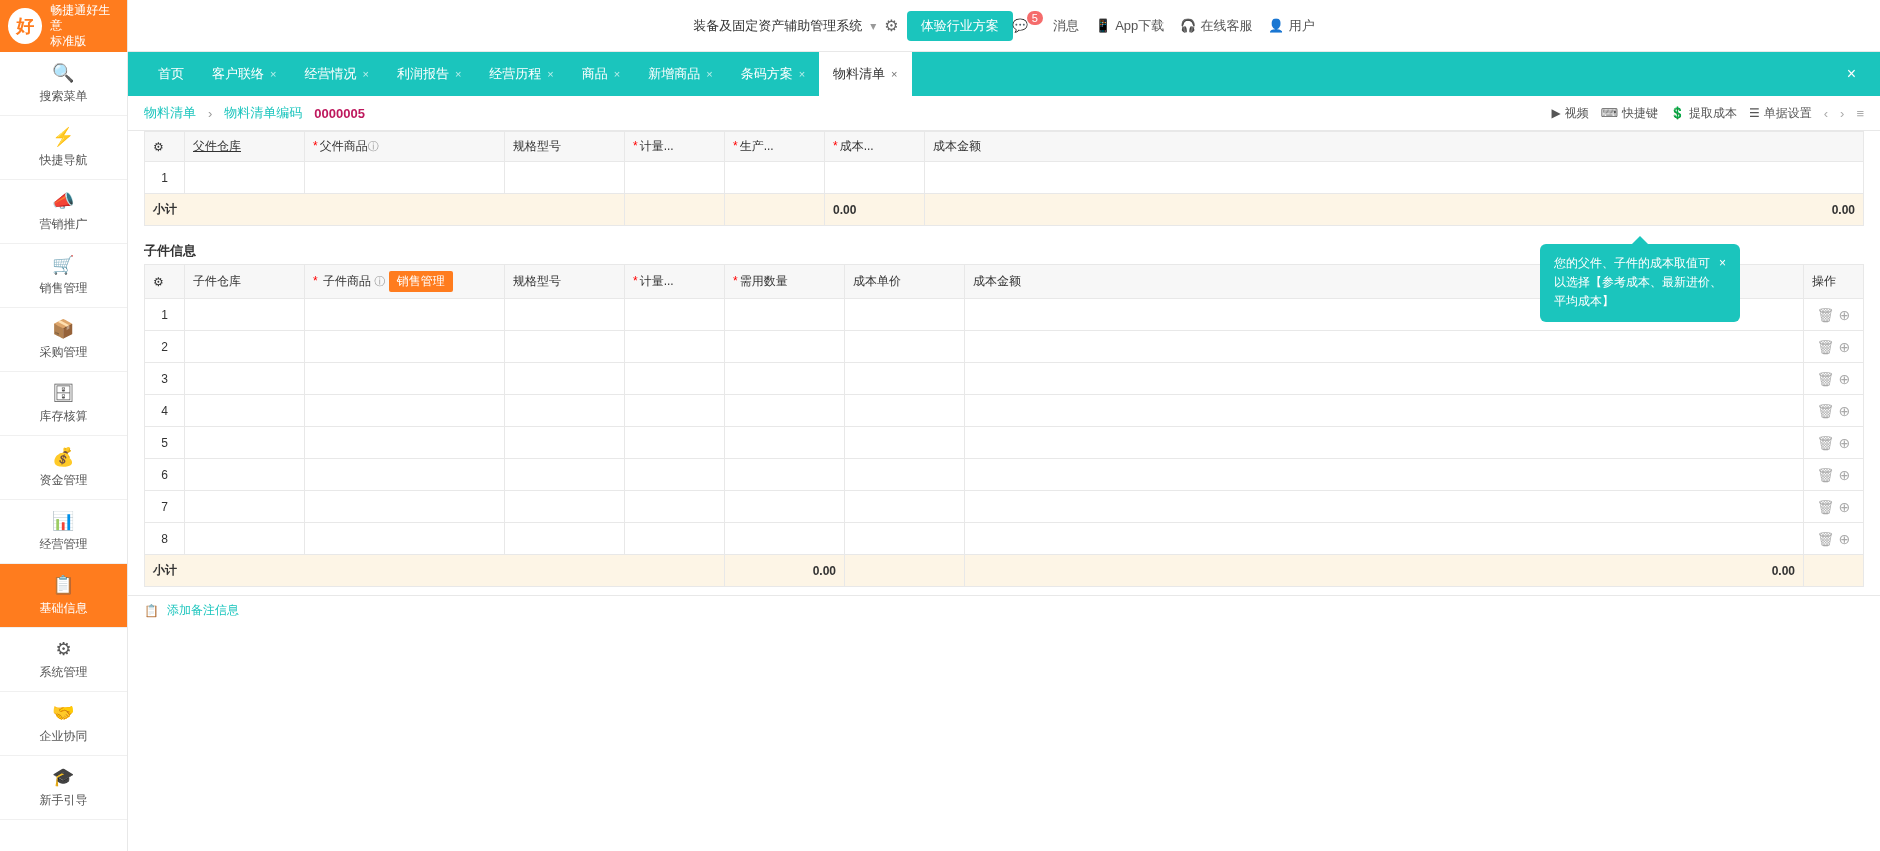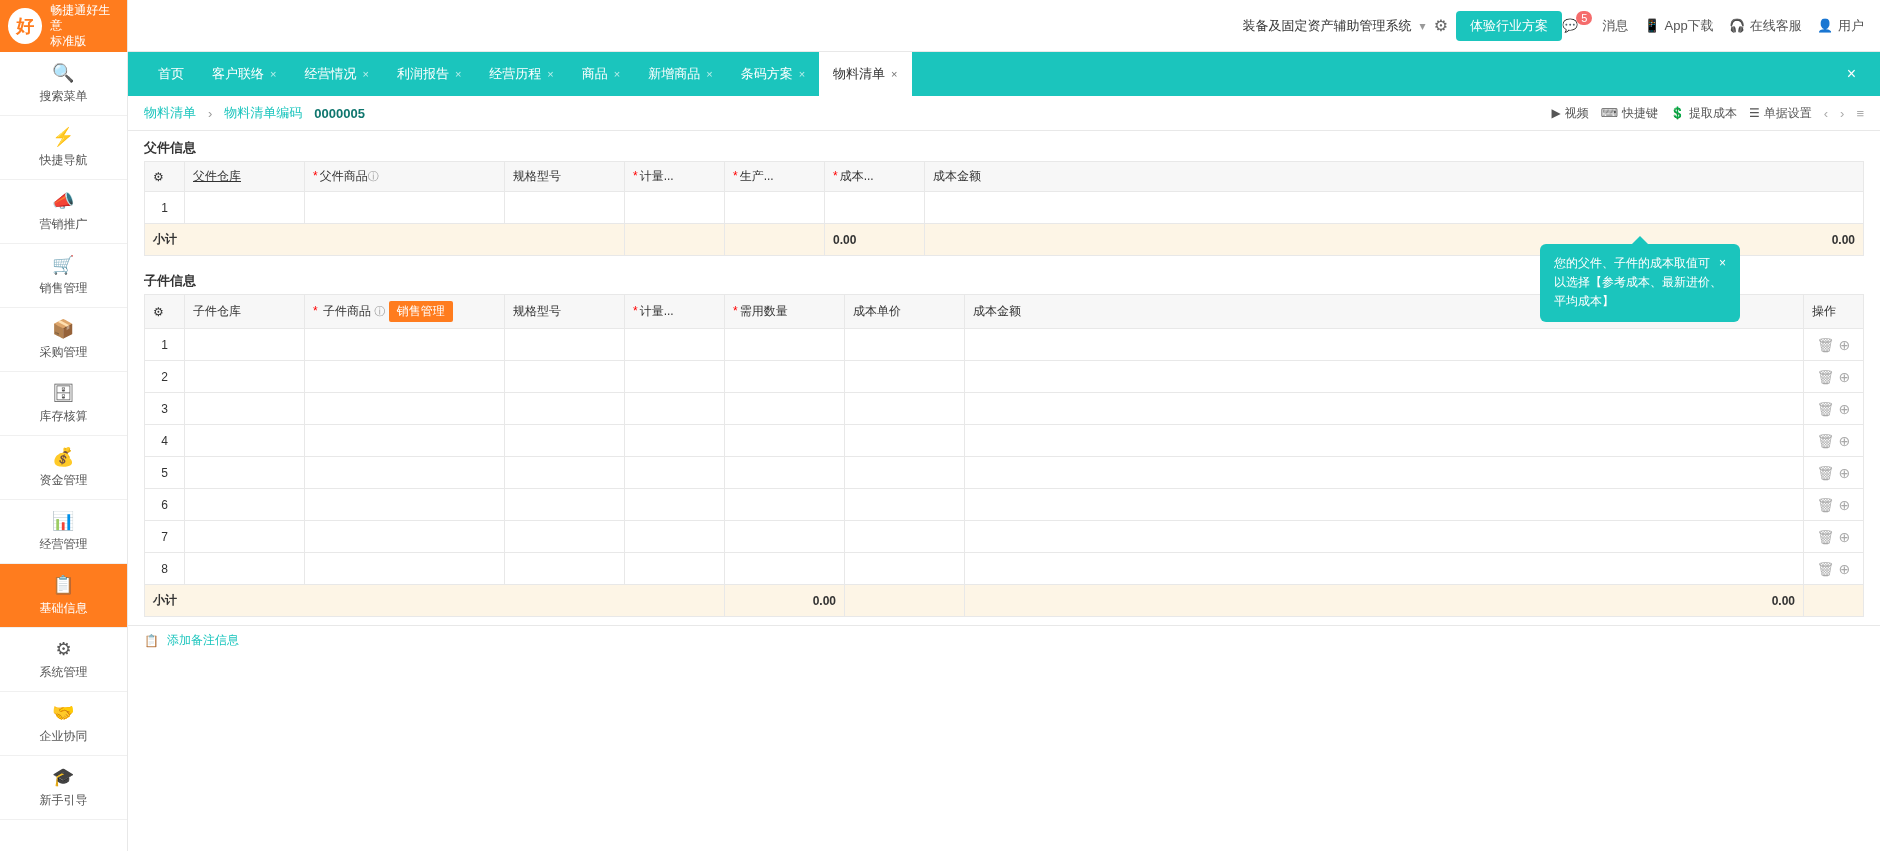--- a/index.html
+++ b/index.html
@@ -12,21 +12,21 @@
     .logo-text { font-size: 12px; line-height: 1.3; color: #fff; }
     .sidebar-menu { flex: 1; overflow-y: auto; }
     .sidebar-item { display: flex; flex-direction: column; align-items: center; padding: 10px 4px; cursor: pointer; color: #555; font-size: 12px; gap: 4px; border-bottom: 1px solid #f0f0f0; }
     .sidebar-item.active { background: #ff7c1e; color: #fff; }
     .sidebar-item .s-icon { font-size: 18px; }
 
     
     .main { flex: 1; display: flex; flex-direction: column; overflow: hidden; }
 
     
-    .top-header { height: 52px; background: #fff; border-bottom: 1px solid #e8e8e8; display: flex; align-items: center; justify-content: flex-end; padding: 0 16px; }
+    .top-header { height: 52px; background: #fff; border-bottom: 1px solid #e8e8e8; display: flex; align-items: center; justify-content: center; padding: 0 16px; }
     .header-left { display: flex; align-items: center; gap: 8px; color: #333; font-size: 13px; }
     .dropdown-arrow { color: #999; font-size: 12px; }
     .settings-icon { color: #666; font-size: 16px; cursor: pointer; }
     .trial-btn { background: #1bc5bd; color: #fff; border: none; border-radius: 4px; padding: 6px 14px; cursor: pointer; font-size: 13px; }
     .header-right { display: flex; align-items: center; gap: 16px; color: #555; font-size: 13px; }
     .header-right-item { display: flex; align-items: center; gap: 4px; cursor: pointer; }
 
     
     .nav-tabs { background: #1bc5bd; display: flex; align-items: center; padding: 16px; height: 44px; overflow: hidden; }
     .nav-tab { color: #fff; padding: 0 14px; height: 44px; display: flex; align-items: center; gap: 4px; cursor: pointer; font-size: 13px; white-space: nowrap; }
@@ -34,21 +34,21 @@
     .nav-tab .close-x { font-size: 11px; opacity: 0.7; margin-left: 2px; }
     .nav-end { margin-left: auto; color: #fff; padding: 0 8px; font-size: 16px; cursor: pointer; }
 
     
     .content { flex: 1; overflow-y: auto; background: #fff; padding: 0; position: relative; }
 
     
     .breadcrumb-bar { display: flex; align-items: center; padding: 8px 16px; border-bottom: 1px solid #e8e8e8; gap: 12px; }
     .breadcrumb-item { color: #1bc5bd; font-size: 13px; cursor: pointer; }
     .breadcrumb-sep { color: #999; }
-    .doc-code { color: #0f766e; font-size: 13px; font-weight: bold; }
+    .doc-code { color: #be185d; font-size: 13px; font-weight: bold; }
     .toolbar-btn { display: flex; align-items: center; gap: 4px; color: #555; font-size: 12px; cursor: pointer; }
 
     
     .section { padding: 0 16px 8px; }
     .section-title { font-size: 13px; color: #333; font-weight: bold; padding: 8px 0 4px; }
 
     
     .data-table { width: 100%; border-collapse: collapse; font-size: 12px; }
     .data-table th { background: #f7f7f7; border: 1px solid #e8e8e8; padding: 6px 8px; text-align: left; color: #333; font-weight: normal; white-space: nowrap; }
     .data-table td { border: 1px solid #e8e8e8; padding: 4px 8px; height: 32px; color: #333; }
@@ -230,21 +230,20 @@
         <span style="cursor:pointer;color:#aaa;">≡</span>
       </div>
     </div>
 
     <div class="tooltip-box">
       <span class="tooltip-close">×</span>
       <span>您的父件、子件的成本取值可以选择【参考成本、最新进价、平均成本】</span>
     </div>
 
     <div class="section">
-      <div class="section-title">父件信息</div>
       <table class="data-table">
         <thead>
           <tr>
             <th style="width:40px;"><span>⚙</span></th>
             <th style="width:120px;text-decoration:underline;"><span>父件仓库</span></th>
             <th style="width:200px;"><span class="th-required">*</span><span>父件商品</span><span style="color:#999;font-size:11px;">ⓘ</span></th>
             <th style="width:120px;"><span>规格型号</span></th>
             <th style="width:100px;"><span class="th-required">*</span><span>计量...</span></th>
             <th style="width:100px;"><span class="th-required">*</span><span>生产...</span></th>
             <th style="width:100px;"><span class="th-required">*</span><span>成本...</span></th>

